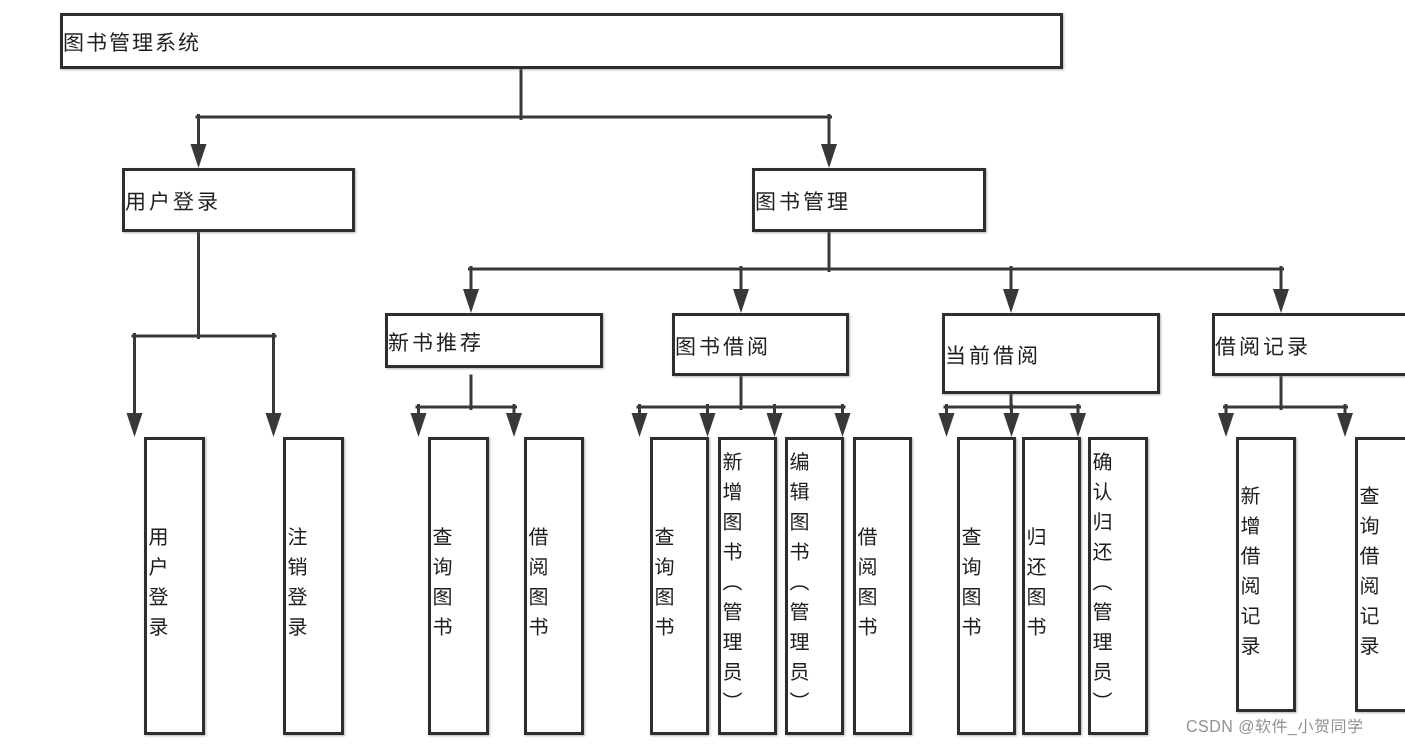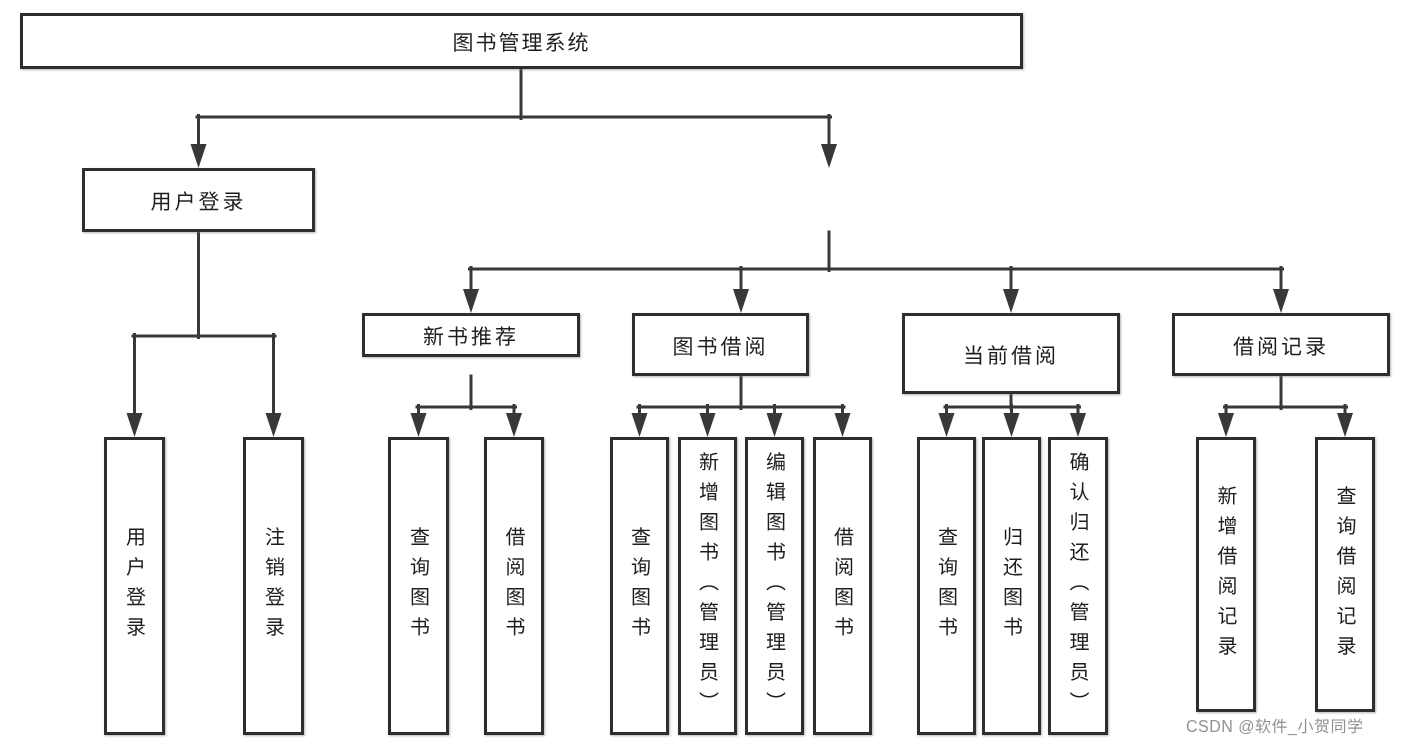--- a/index.html
+++ b/index.html
@@ -15,24 +15,25 @@
     background:var(--background);
     font-family:"Liberation Sans","DejaVu Sans",sans-serif;
   }
   .connectors{position:absolute;left:0;top:0;width:1405px;height:747px;}
   .connectors line{stroke:var(--line);stroke-width:3;stroke-linecap:square;}
   .connectors path{fill:var(--line);stroke:none;}
   .box{
     position:absolute;box-sizing:border-box;
     border:3px solid var(--box-border);
     background:#ffffff;
-    display:flex;align-items:center;justify-content:center;
+    display:flex;align-items:center;
     color:var(--text);
     box-shadow:1px 1px 2px rgba(120,120,120,0.55);
     z-index:2;
+    margin-left:40px;
   }
   .hbox span{font-size:21px;letter-spacing:3px;white-space:nowrap;}
   .root-box span{font-size:21px;letter-spacing:2px;}
   .vbox span{
     writing-mode:vertical-rl;
     text-orientation:mixed;
     font-size:20px;
     letter-spacing:10px;
     line-height:1;
     white-space:nowrap;
@@ -117,22 +118,25 @@
     </g>
   </svg>
 
   <div class="box hbox root-box" style="left:20px;top:13px;width:1003px;height:56px">
     <span>图书管理系统</span>
   </div>
 
   <div class="box hbox" style="left:82px;top:168px;width:233px;height:64px">
     <span>用户登录</span>
   </div>
+  <div class="box hbox" style="left:712px;top:168px;width:234px;height:64px">
+    <span>图书管理</span>
+  </div>
 
-  <div class="box hbox" style="left:362px;top:313px;width:218px;height:44px">
+  <div class="box hbox" style="left:345px;top:313px;width:218px;height:55px">
     <span>新书推荐</span>
   </div>
   <div class="box hbox" style="left:632px;top:313px;width:177px;height:63px">
     <span>图书借阅</span>
   </div>
   <div class="box hbox" style="left:902px;top:313px;width:218px;height:81px">
     <span>当前借阅</span>
   </div>
   <div class="box hbox" style="left:1172px;top:313px;width:218px;height:63px">
     <span>借阅记录</span>

